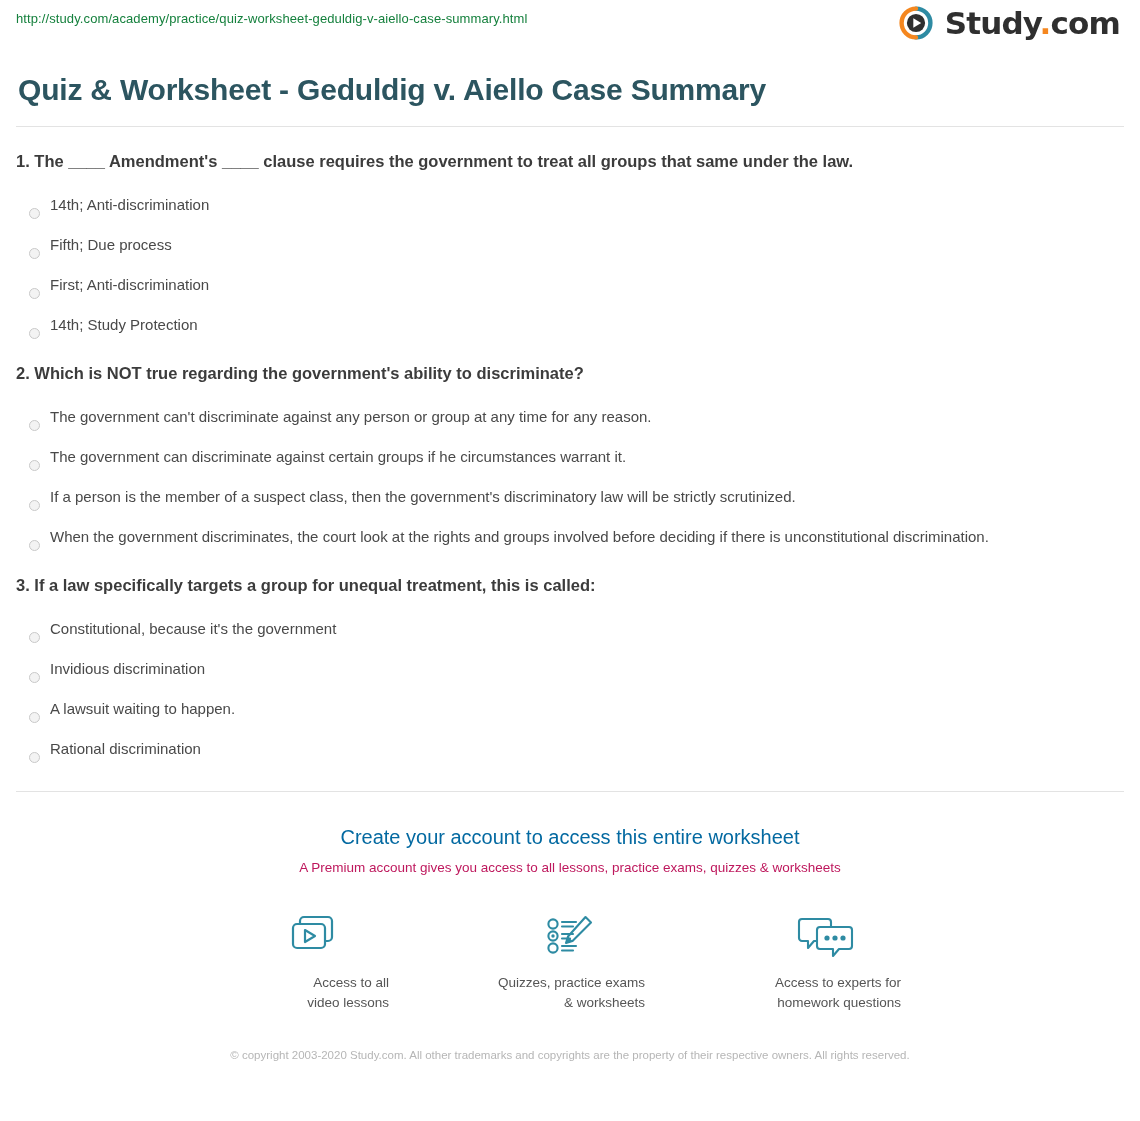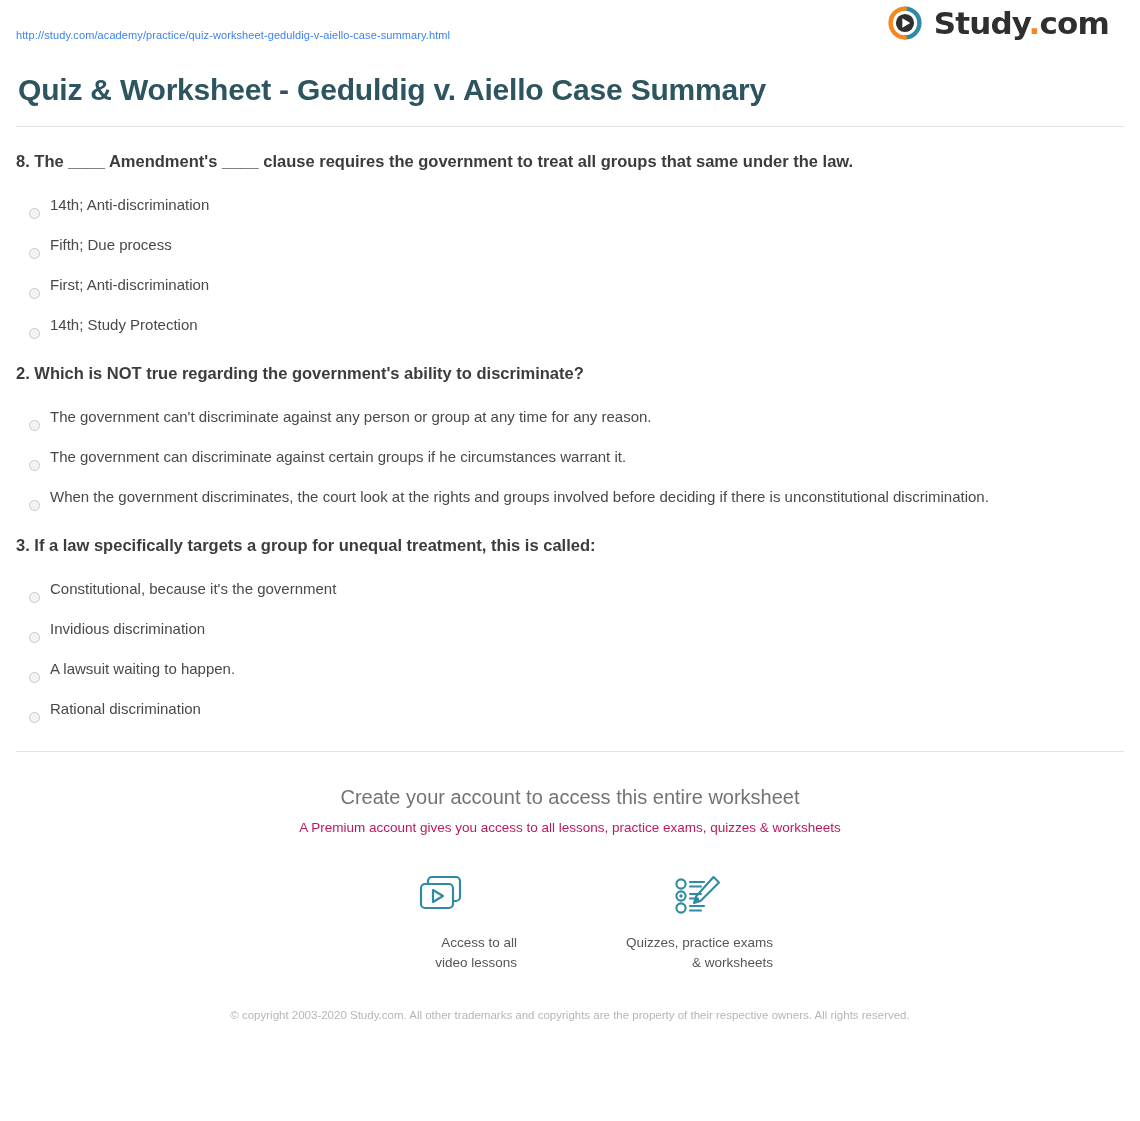--- a/index.html
+++ b/index.html
@@ -16,31 +16,30 @@
     overflow: hidden;
   }
 
   
   .page-header {
     position: relative;
     padding: 11px 16px 0 16px;
     height: 58px;
   }
   .url-text {
-    font-size: 11px;
-    color: #3b82f6;
+    font-size: 13px;
+    color: #15803d;
     letter-spacing: 0.1px;
     line-height: 16px;
     white-space: nowrap;
-    margin-top: 16px;
   }
   .brand-logo {
     position: absolute;
     top: 6px;
-    right: 31px;
+    right: 20px;
     display: flex;
     align-items: center;
     gap: 12px;
   }
   .brand-mark {
     width: 34px;
     height: 34px;
     flex: 0 0 34px;
     position: relative;
   }
@@ -111,21 +110,21 @@
     border: 0;
     border-top: 1px solid #e3e3e3;
     margin: 28px 16px 0 16px;
   }
   .cta {
     text-align: center;
     padding-top: 32px;
   }
   .cta-heading {
     font-size: 20px;
-    color: #737373;
+    color: #0369a1;
     font-weight: 400;
     margin: 0 0 8px 0;
     line-height: 26px;
   }
   .cta-sub {
     font-size: 13.5px;
     color: #be185d;
     margin: 0;
     line-height: 20px;
   }
@@ -179,21 +178,21 @@
     <span class="brand-word"><span>Study</span><span class="dot">.</span><span>com</span></span>
   </div>
 </div>
 
 <h1 class="worksheet-title">Quiz &amp; Worksheet - Geduldig v. Aiello Case Summary</h1>
 <hr class="hr">
 
 <div class="quiz-body">
 
   <div class="question-block">
-    <p class="question-text">8. The ____ Amendment's ____ clause requires the government to treat all groups that same under the law.</p>
+    <p class="question-text">1. The ____ Amendment's ____ clause requires the government to treat all groups that same under the law.</p>
     <ul class="options">
       <li class="option-row">
         <span class="radio-dot"></span>
         <span class="option-label">14th; Anti-discrimination</span>
       </li>
       <li class="option-row">
         <span class="radio-dot"></span>
         <span class="option-label">Fifth; Due process</span>
       </li>
       <li class="option-row">
@@ -210,20 +209,24 @@
   <div class="question-block">
     <p class="question-text">2. Which is NOT true regarding the government's ability to discriminate?</p>
     <ul class="options">
       <li class="option-row">
         <span class="radio-dot"></span>
         <span class="option-label">The government can't discriminate against any person or group at any time for any reason.</span>
       </li>
       <li class="option-row">
         <span class="radio-dot"></span>
         <span class="option-label">The government can discriminate against certain groups if he circumstances warrant it.</span>
+      </li>
+      <li class="option-row">
+        <span class="radio-dot"></span>
+        <span class="option-label">If a person is the member of a suspect class, then the government's discriminatory law will be strictly scrutinized.</span>
       </li>
       <li class="option-row">
         <span class="radio-dot"></span>
         <span class="option-label">When the government discriminates, the court look at the rights and groups involved before deciding if there is unconstitutional discrimination.</span>
       </li>
     </ul>
   </div>
 
   <div class="question-block">
     <p class="question-text">3. If a law specifically targets a group for unequal treatment, this is called:</p>
@@ -282,17 +285,30 @@
           <line x1="20" y1="35" x2="34" y2="35" stroke="#2e8ba3" stroke-width="2.1" stroke-linecap="round"></line>
           <line x1="20" y1="39.5" x2="31" y2="39.5" stroke="#2e8ba3" stroke-width="2.1" stroke-linecap="round"></line>
           <path d="M43.5 6 L49 11.5 L30.5 30 L24 32 L26 25.5 Z" fill="none" stroke="#2e8ba3" stroke-width="2.1" stroke-linejoin="round"></path>
           <path d="M26 25.5 L30.5 30 L24 32 Z" fill="#2e8ba3"></path>
         </svg>
       </div>
       <div class="benefit-text">Quizzes, practice exams
 &amp; worksheets</div>
     </div>
 
+    <div class="benefit">
+      <div class="benefit-icon">
+        <svg width="60" height="50" viewBox="0 0 60 50" aria-hidden="true">
+          <path d="M6 8 h26 a3 3 0 0 1 3 3 v16 a3 3 0 0 1 -3 3 h-14 l-6 7 v-7 h-6 a3 3 0 0 1 -3 -3 v-16 a3 3 0 0 1 3 -3 z" fill="#ffffff" stroke="#2e8ba3" stroke-width="2.1" stroke-linejoin="round"></path>
+          <path d="M24 16 h29 a3 3 0 0 1 3 3 v16 a3 3 0 0 1 -3 3 h-10 l-6 7 v-7 h-13 a3 3 0 0 1 -3 -3 v-16 a3 3 0 0 1 3 -3 z" fill="#ffffff" stroke="#2e8ba3" stroke-width="2.1" stroke-linejoin="round"></path>
+          <circle cx="31" cy="27" r="2.6" fill="#2e8ba3"></circle>
+          <circle cx="39" cy="27" r="2.6" fill="#2e8ba3"></circle>
+          <circle cx="47" cy="27" r="2.6" fill="#2e8ba3"></circle>
+        </svg>
+      </div>
+      <div class="benefit-text">Access to experts for
+homework questions</div>
+    </div>
 
   </div>
 
   <div class="copyright">© copyright 2003-2020 Study.com. All other trademarks and copyrights are the property of their respective owners. All rights reserved.</div>
 </div>
 
 </body></html>

